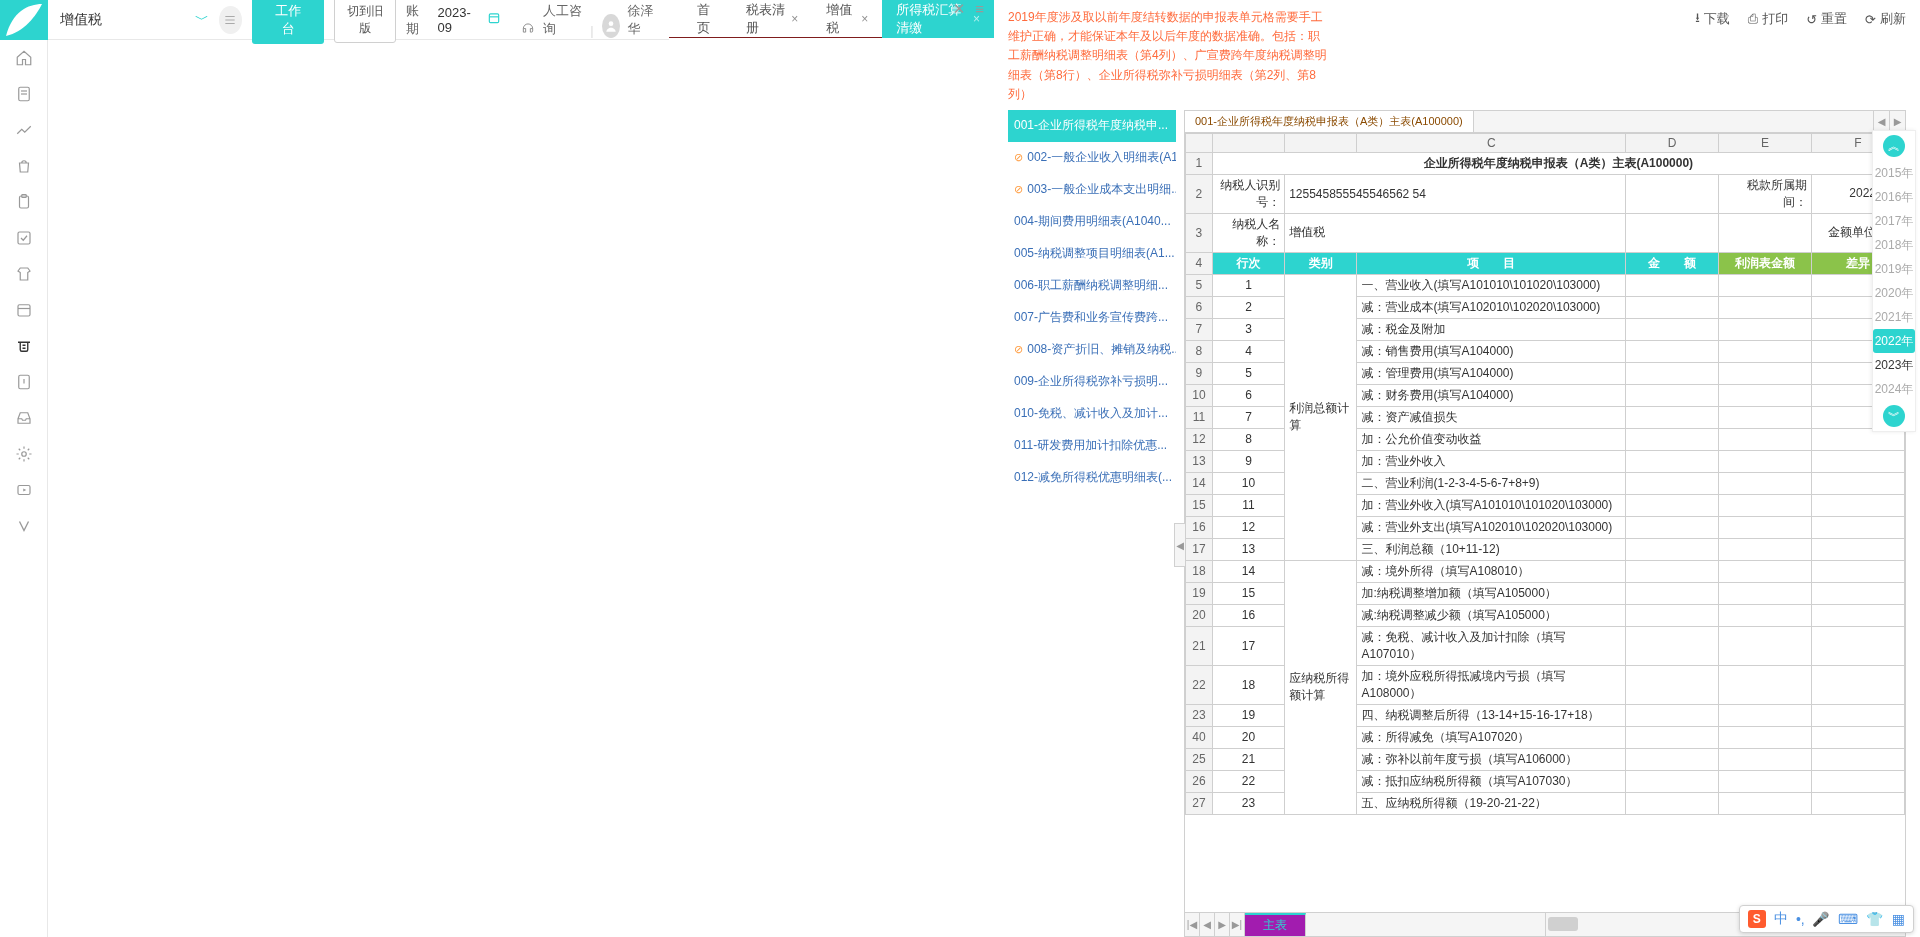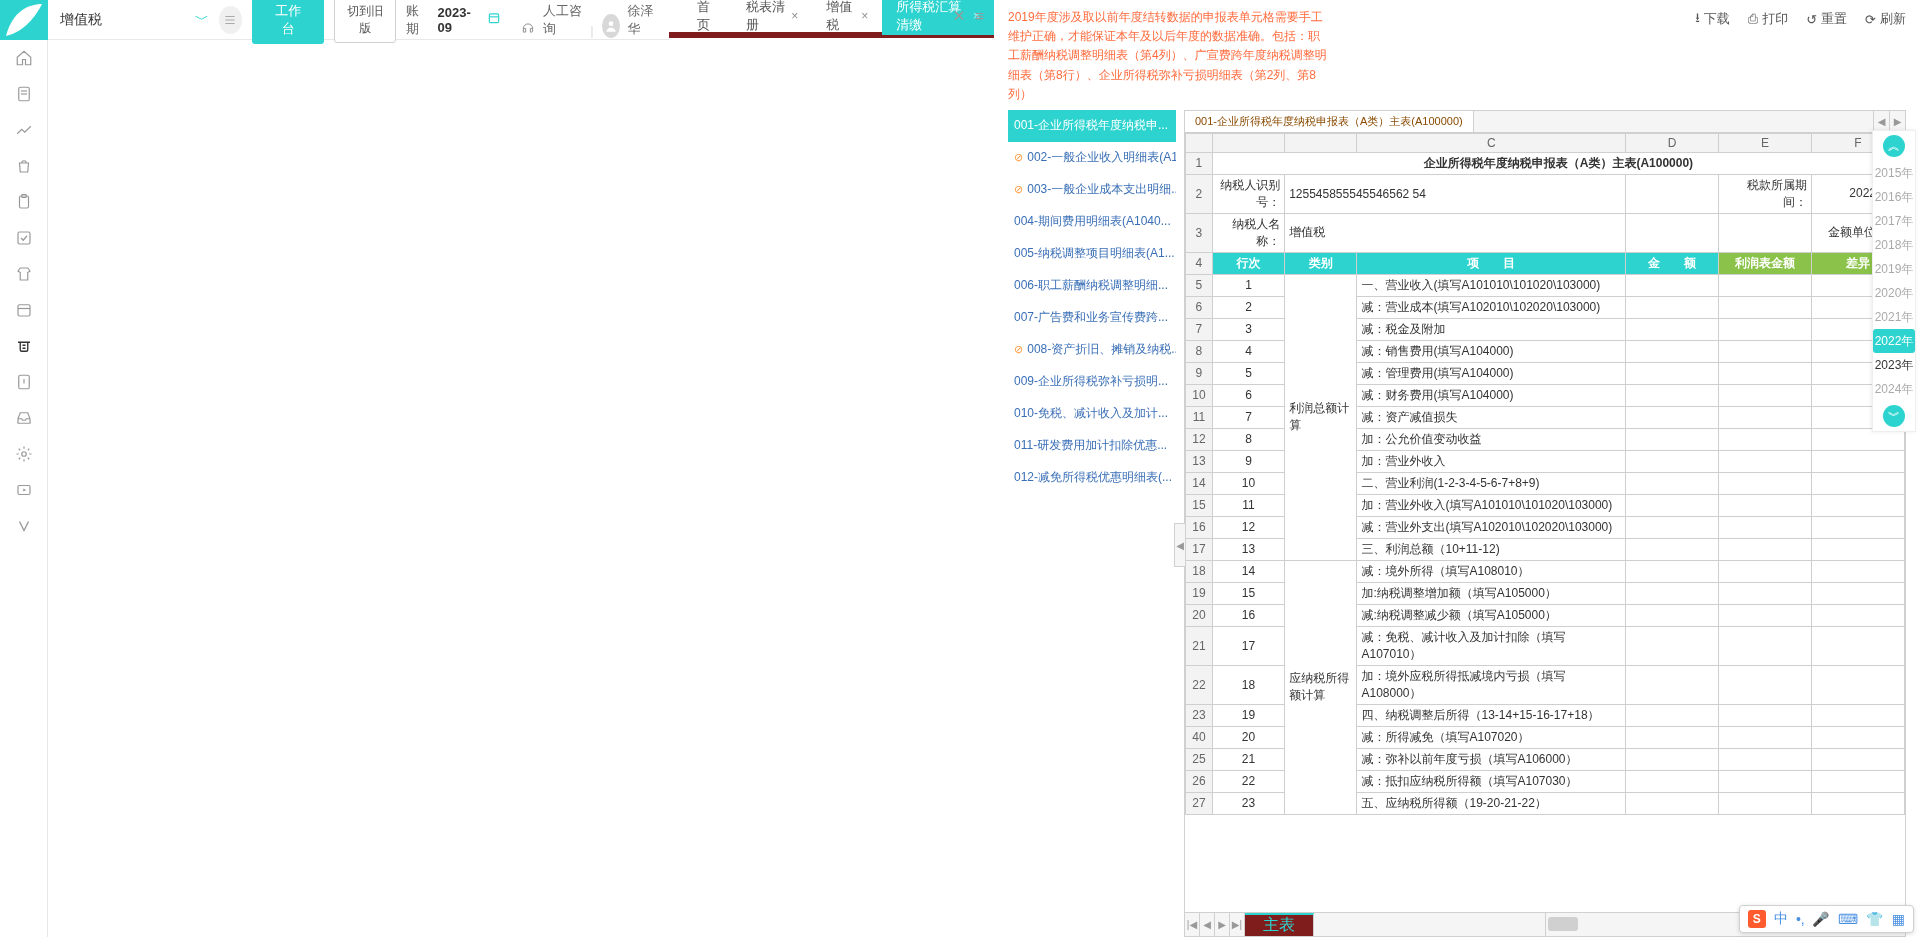--- a/index.html
+++ b/index.html
@@ -18,28 +18,28 @@
 .main { flex: 1; display: flex; flex-direction: row; min-width: 0; }
 
 
 .topbar { height: 40px; display: flex; align-items: center; padding: 0 12px; border-bottom: 1px solid #e8e8e8; gap: 10px; }
 .company-select { font-size: 14px; color: #333; display: flex; align-items: center; gap: 6px; width: 180px; }
 .company-select .chev { color: #2dd4cf; }
 .top-icon-btn { width: 28px; height: 28px; border-radius: 50%; background: #f0f0f0; display: flex; align-items: center; justify-content: center; color: #999; cursor: pointer; }
 .btn-primary { background: #2dd4cf; color: #fff; border: none; padding: 6px 20px; border-radius: 3px; font-size: 13px; cursor: pointer; }
 .btn-outline { background: #fff; border: 1px solid #d0d0d0; padding: 5px 10px; border-radius: 3px; font-size: 12px; cursor: pointer; color: #555; }
 .period-label { color: #666; font-size: 13px; }
-.period-val { color: #333; font-size: 13px; font-weight: bold; }
+.period-val { color: #333; font-size: 13px; }
 .date-icon { color: #2dd4cf; font-size: 14px; cursor:pointer; }
 .topbar-spacer { flex: 1; }
 .top-right { display: flex; align-items: flex-end; gap: 8px; color: #666; font-size: 13px; }
 .avatar { width: 24px; height: 24px; border-radius: 50%; background: #d8d8d8; display: inline-flex; align-items:center; justify-content:center; color:#fff; font-size:14px; }
 
 
-.tabsbar { height: 38px; display: flex; align-items: center; border-bottom: 6px solid #7f1d1d; padding-left: 14px; position: relative; }
+.tabsbar { height: 38px; display: flex; border-bottom: 1px solid #7f1d1d; padding-left: 14px; position: relative; }
 .tab { height: 38px; display: flex; align-items: center; padding: 0 14px; font-size: 13px; color: #555; cursor: pointer; gap: 6px; }
 .tab.active { background: #2dd4cf; color: #fff; }
 .tab .close { font-size: 12px; color: inherit; opacity: .65; }
 .tabsbar .tab-actions { position: absolute; right: 10px; display:flex; gap:10px; color:#999; }
 .tab-actions span { cursor:pointer; font-size:15px; }
 
 
 .content { flex: 1; display: flex; min-height: 0; position: relative; }
 
 
@@ -84,21 +84,21 @@
 .hdr-teal { background:#2dd4cf !important; color:#fff; text-align:center; font-weight:bold; }
 .hdr-green { background:#8bc34a !important; color:#fff; text-align:center; font-weight:bold; }
 .cell-center { text-align:center; }
 .cell-right { text-align:right; }
 .cell-left { text-align:left; padding-left:6px; }
 
 
 .sheet-bottom { height:24px; border-top:1px solid #d0d0d0; background:#f5f5f5; display:flex; align-items:stretch; }
 .sheet-bottom .nav { width:60px; display:flex; }
 .sheet-bottom .nav span { flex:1; display:flex; align-items:center; justify-content:center; border-right:1px solid #d0d0d0; color:#999; font-size:10px; cursor:pointer; }
-.sheet-bottom .btab { padding:0 18px; border-right:1px solid #d0d0d0; display:flex; align-items:center; font-size:16px; background:#7f1d1d; border-top:2px solid #2dd4cf; color:#2dd4cf; cursor:pointer; }
+.sheet-bottom .btab { padding:0 18px; border-right:1px solid #d0d0d0; display:flex; align-items:center; font-size:12px; background:#a21caf; border-top:2px solid #2dd4cf; color:#2dd4cf; cursor:pointer; }
 .sheet-bottom .scroll-track { flex:1; border-left:1px solid #d0d0d0; position:relative; margin-left:auto; max-width:50%; }
 .sheet-bottom .scroll-thumb { position:absolute; left:2px; top:4px; height:14px; width:30px; background:#d0d0d0; border-radius:3px; }
 
 
 .year-rail { position:fixed; right:4px; top:130px; width:44px; display:flex; flex-direction:column; align-items:center; gap:0; font-size:12px; box-shadow: -1px 0 4px rgba(0,0,0,.08); background:#fff; border:1px solid #eee; }
 .year-rail .circle { width:22px; height:22px; border-radius:50%; background:#2dd4cf; color:#fff; display:flex; align-items:center; justify-content:center; font-size:12px; margin:4px 0; cursor:pointer; }
 .year-rail .year { height:24px; display:flex; align-items:center; justify-content:center; width:100%; color:#aaa; cursor:pointer; }
 .year-rail .year.strong { color:#333; }
 .year-rail .year.active { background:#2dd4cf; color:#fff; border-radius:3px; }
 

